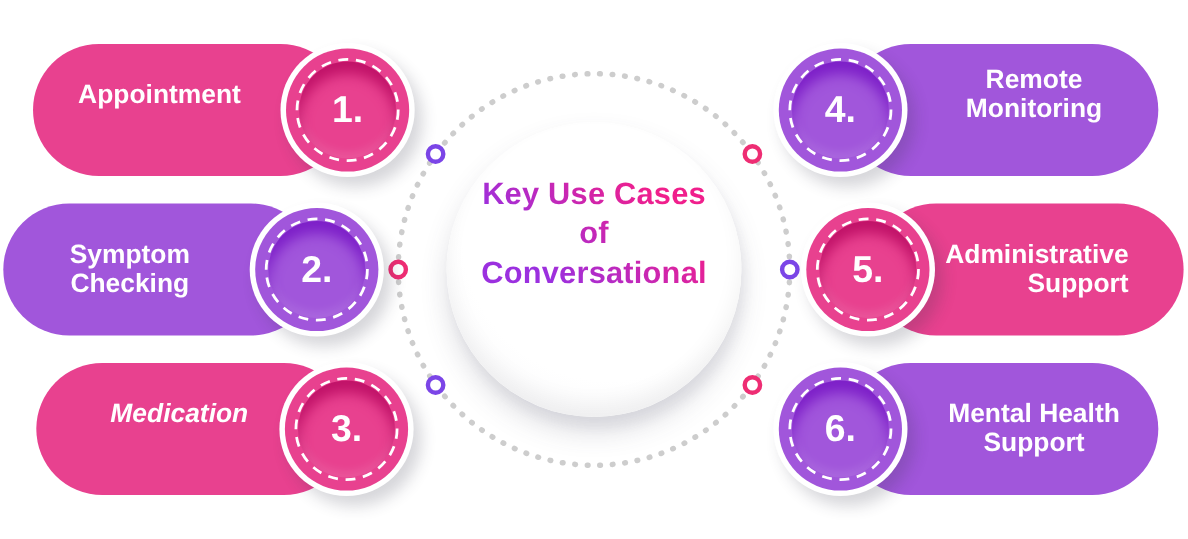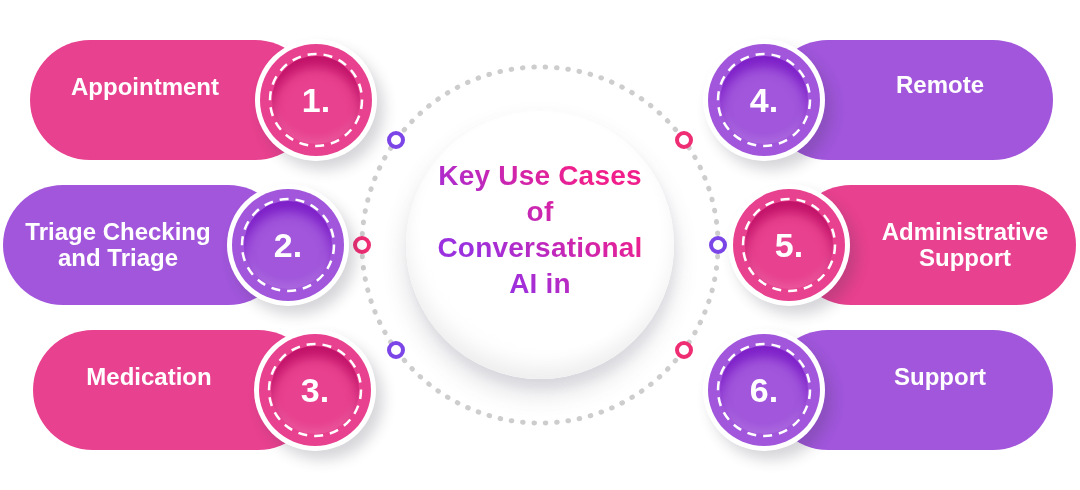--- a/index.html
+++ b/index.html
@@ -39,23 +39,23 @@
         box-shadow:inset 0 11px 12px var(--pink-dark,#C01268), inset 0 -5px 9px rgba(255,255,255,.12);}
   .purple .badge-core{background:var(--purple,#A156DB);
         box-shadow:inset 0 11px 12px var(--purple-dark,#7D1FC8), inset 0 -5px 9px rgba(255,255,255,.12);}
   .badge-dash{position:absolute;left:0;top:0;}
   .badge-num{position:absolute;inset:0;display:flex;align-items:center;justify-content:center;
         color:#ffffff;font-size:34px;font-weight:bold;}
 
   
   .i1 .pill{left:30px;top:40px;width:285px;}   .i1 .label{left:40px;top:74px;}   .i1 .badge{left:255px;top:39px;}
   .i2 .pill{left:3px;top:185px;width:285px;}   .i2 .label{left:13px;top:219px;}  .i2 .badge{left:227px;top:184px;}
-  .i3 .pill{left:33px;top:330px;width:285px;}  .i3 .label{left:44px;top:364px;}  .i3 .badge{left:254px;top:329px;}
-  .i4 .pill{left:768px;top:40px;width:285px;}  .i4 .label{left:835px;top:72px;}  .i4 .badge{left:703px;top:39px;}
-  .i5 .pill{left:791px;top:185px;width:285px;} .i5 .label{left:860px;top:219px;} .i5 .badge{left:728px;top:184px;}
+  .i3 .pill{left:33px;top:330px;width:285px;}  .i3 .label{left:58px;top:364px;font-style:italic;}  .i3 .badge{left:254px;top:329px;}
+  .i4 .pill{left:768px;top:40px;width:285px;}  .i4 .label{left:835px;top:60px;}  .i4 .badge{left:703px;top:39px;}
+  .i5 .pill{left:791px;top:185px;width:285px;} .i5 .label{left:816px;top:219px;text-align:right;} .i5 .badge{left:728px;top:184px;}
   .i6 .pill{left:768px;top:330px;width:285px;} .i6 .label{left:835px;top:364px;} .i6 .badge{left:703px;top:329px;}
 
   
   .r0{left:387px;top:131px;} .r1{left:675px;top:131px;}
   .r2{left:353px;top:236px;} .r3{left:709px;top:236px;}
   .r4{left:387px;top:341px;} .r5{left:675px;top:341px;}
 </style>
 </head>
 <body>
 
@@ -70,43 +70,41 @@
   <div class="ring r2" style="border-color: rgb(238, 45, 115);"></div>
   <div class="ring r3" style="border-color: rgb(123, 69, 231);"></div>
   <div class="ring r4" style="border-color: rgb(123, 69, 231);"></div>
   <div class="ring r5" style="border-color: rgb(238, 45, 115);"></div>
 
   <div class="center-circle"></div>
   <div class="title">
     <span>Key Use Cases</span>
     <span>of</span>
     <span>Conversational</span>
-    <span>AI in</span>
   </div>
 
   <div class="item i1 pink">
     <div class="pill"></div>
     <div class="label">
       <span>Appointment</span>
     </div>
     <div class="badge">
       <div class="badge-fill"></div>
       <div class="badge-core"></div>
       <svg class="badge-dash" width="122" height="122">
         <circle cx="61" cy="61" r="46" fill="none" stroke="#ffffff" stroke-width="2.5" stroke-dasharray="9 7"></circle>
       </svg>
       <span class="badge-num">1.</span>
     </div>
   </div>
 
   <div class="item i2 purple">
     <div class="pill"></div>
     <div class="label">
-      <span>Triage Checking</span>
-      <span>and Triage</span>
+      <span>Symptom Checking</span>
     </div>
     <div class="badge">
       <div class="badge-fill"></div>
       <div class="badge-core"></div>
       <svg class="badge-dash" width="122" height="122">
         <circle cx="61" cy="61" r="46" fill="none" stroke="#ffffff" stroke-width="2.5" stroke-dasharray="9 7"></circle>
       </svg>
       <span class="badge-num">2.</span>
     </div>
   </div>
@@ -123,20 +121,21 @@
         <circle cx="61" cy="61" r="46" fill="none" stroke="#ffffff" stroke-width="2.5" stroke-dasharray="9 7"></circle>
       </svg>
       <span class="badge-num">3.</span>
     </div>
   </div>
 
   <div class="item i4 purple">
     <div class="pill"></div>
     <div class="label">
       <span>Remote</span>
+      <span>Monitoring</span>
     </div>
     <div class="badge">
       <div class="badge-fill"></div>
       <div class="badge-core"></div>
       <svg class="badge-dash" width="122" height="122">
         <circle cx="61" cy="61" r="46" fill="none" stroke="#ffffff" stroke-width="2.5" stroke-dasharray="9 7"></circle>
       </svg>
       <span class="badge-num">4.</span>
     </div>
   </div>
@@ -153,20 +152,21 @@
       <svg class="badge-dash" width="122" height="122">
         <circle cx="61" cy="61" r="46" fill="none" stroke="#ffffff" stroke-width="2.5" stroke-dasharray="9 7"></circle>
       </svg>
       <span class="badge-num">5.</span>
     </div>
   </div>
 
   <div class="item i6 purple">
     <div class="pill"></div>
     <div class="label">
+      <span>Mental Health</span>
       <span>Support</span>
     </div>
     <div class="badge">
       <div class="badge-fill"></div>
       <div class="badge-core"></div>
       <svg class="badge-dash" width="122" height="122">
         <circle cx="61" cy="61" r="46" fill="none" stroke="#ffffff" stroke-width="2.5" stroke-dasharray="9 7"></circle>
       </svg>
       <span class="badge-num">6.</span>
     </div>

